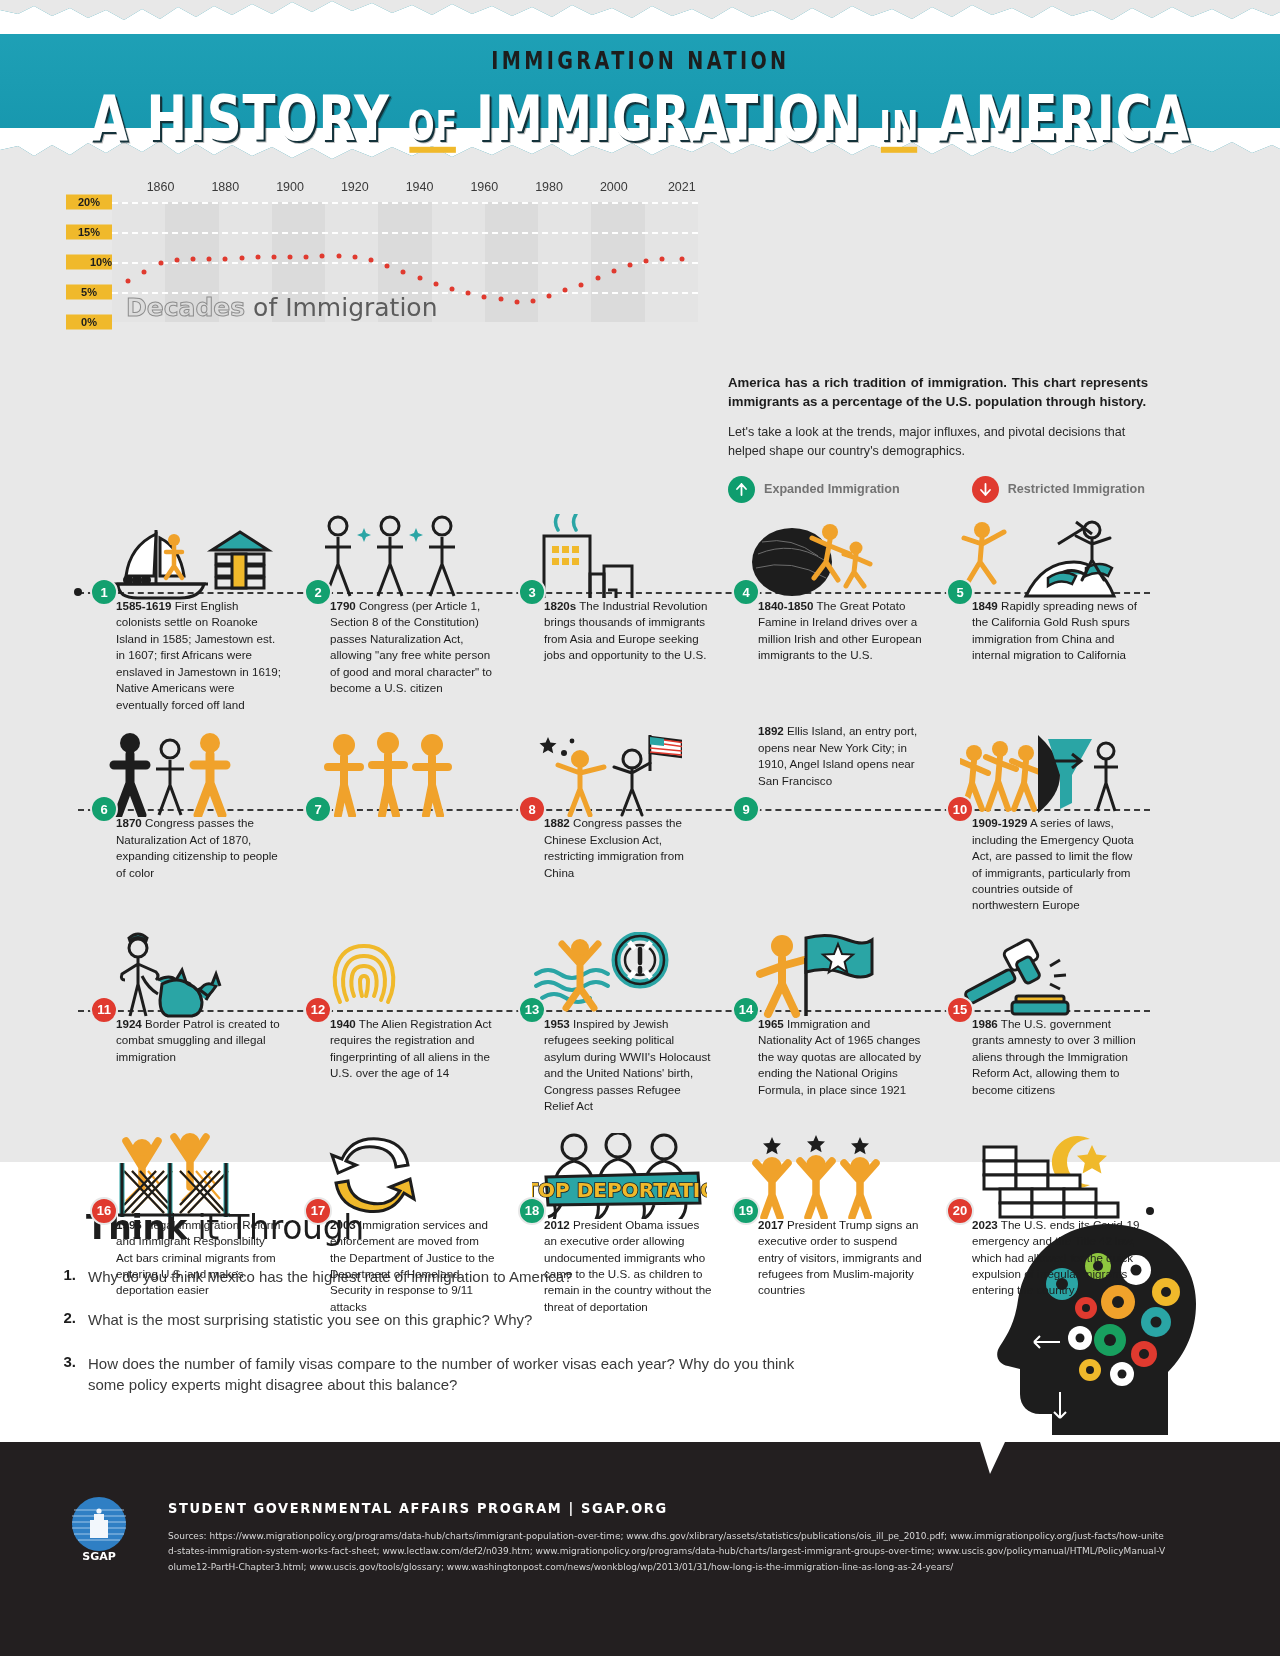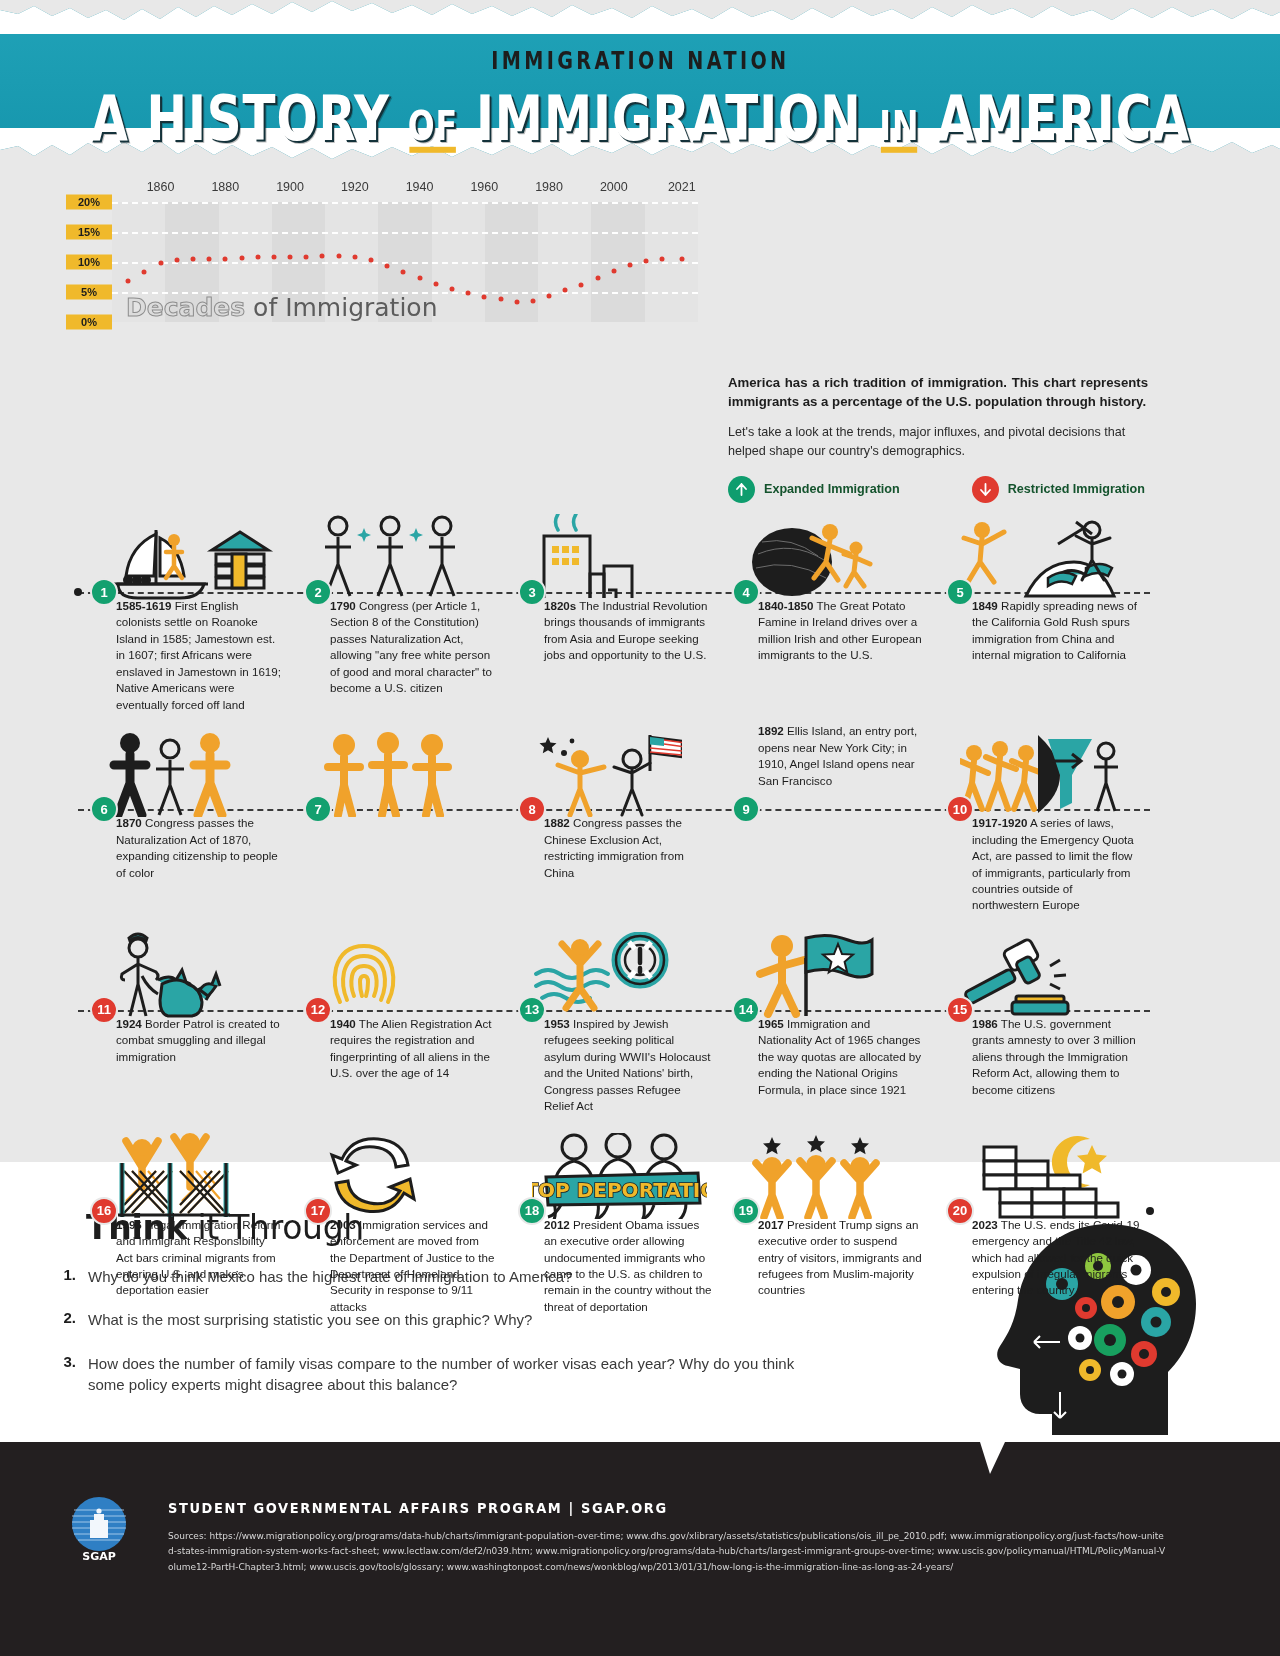--- a/index.html
+++ b/index.html
@@ -128,21 +128,21 @@
   }
   .legend { margin-top: 16px; display: flex; gap: 72px; }
   .legend-item { display: flex; align-items: center; gap: 9px; }
   .legend-circle {
     width: 27px; height: 27px; border-radius: 50%;
     display: flex; align-items: center; justify-content: center;
     color: #fff; font-size: 17px; font-weight: bold;
   }
   .lg-green { background: #0f9d6e; }
   .lg-red { background: #e03a2f; }
-  .legend-text { font-size: 12.6px; font-weight: bold; color: #14532d; }
+  .legend-text { font-size: 12.6px; font-weight: bold; color: #737373; }
 
   
   .grid {
     position: absolute; left: 78px; top: 340px;
     width: 1072px;
   }
   .trow { position: relative; margin-bottom: 6px; }
   .trow .rail {
     position: absolute; left: 0; right: 0; top: 90px; height: 0;
     border-top: 2px dashed #3a3a3a;
@@ -295,21 +295,21 @@
         <div class="dot" style="left: 485.635px; top: 71.4px; background: rgb(224, 58, 47);"></div>
         <div class="dot" style="left: 501.823px; top: 64.2px; background: rgb(224, 58, 47);"></div>
         <div class="dot" style="left: 518.011px; top: 58.2px; background: rgb(224, 58, 47);"></div>
         <div class="dot" style="left: 534.199px; top: 54px; background: rgb(224, 58, 47);"></div>
         <div class="dot" style="left: 550.387px; top: 52.2px; background: rgb(224, 58, 47);"></div>
         <div class="dot" style="left: 569.812px; top: 51.6px; background: rgb(224, 58, 47);"></div>
       </div>
     <div id="ylabels">
         <div class="ylab" style="top: 0px;">20%</div>
         <div class="ylab" style="top: 30px;">15%</div>
-        <div class="ylab" style="top: 60px;">10%</div>
+        <div class="ylab" style="top: 60px; text-align: right;">10%</div>
         <div class="ylab" style="top: 90px;">5%</div>
         <div class="ylab" style="top: 120px;">0%</div>
       </div>
     <div class="decades-label"><b>Decades</b><span> of Immigration</span></div>
   </div>
 
   <div class="intro">
     <p class="lead">America has a rich tradition of immigration. This chart represents immigrants as a percentage of the U.S. population through history.</p>
     <p class="sub">Let's take a look at the trends, major influxes, and pivotal decisions that helped shape our country's demographics.</p>
     <div class="legend">
@@ -544,21 +544,21 @@
                 <path d="M78 4 L78 82 Q100 64 100 44 Q100 24 78 4 Z" fill="#1d1d1d"></path>
                 <path d="M88 8 L132 8 L112 44 L112 72 L100 78 L100 44 Z" fill="#2aa5a5"></path>
                 <path d="M92 30 L120 30 M112 23 L121 30 L112 37" stroke="#1d1d1d" stroke-width="3" fill="none"></path>
                 <g fill="none" stroke="#1d1d1d" stroke-width="3">
                   <circle cx="146" cy="20" r="8"></circle>
                   <path d="M146 28 L146 52 M134 36 L158 36 M146 52 L137 80 M146 52 L155 80"></path>
                 </g>
               </svg>
             </div>
             <div class="num r">10</div>
-            <div class="cell-text"><b>1917-1920</b> A series of laws, including the Emergency Quota Act, are passed to limit the flow of immigrants, particularly from countries outside of northwestern Europe</div>
+            <div class="cell-text"><b>1909-1929</b> A series of laws, including the Emergency Quota Act, are passed to limit the flow of immigrants, particularly from countries outside of northwestern Europe</div>
           </div>
         </div>
       </div>
       <div class="trow">
         <div class="rail"></div>
         <div class="cells">
           <div class="cell">
             <div class="icon-box">
               <svg width="150" height="86" viewBox="0 0 150 86">
                 <g fill="none" stroke="#1d1d1d" stroke-width="3">

